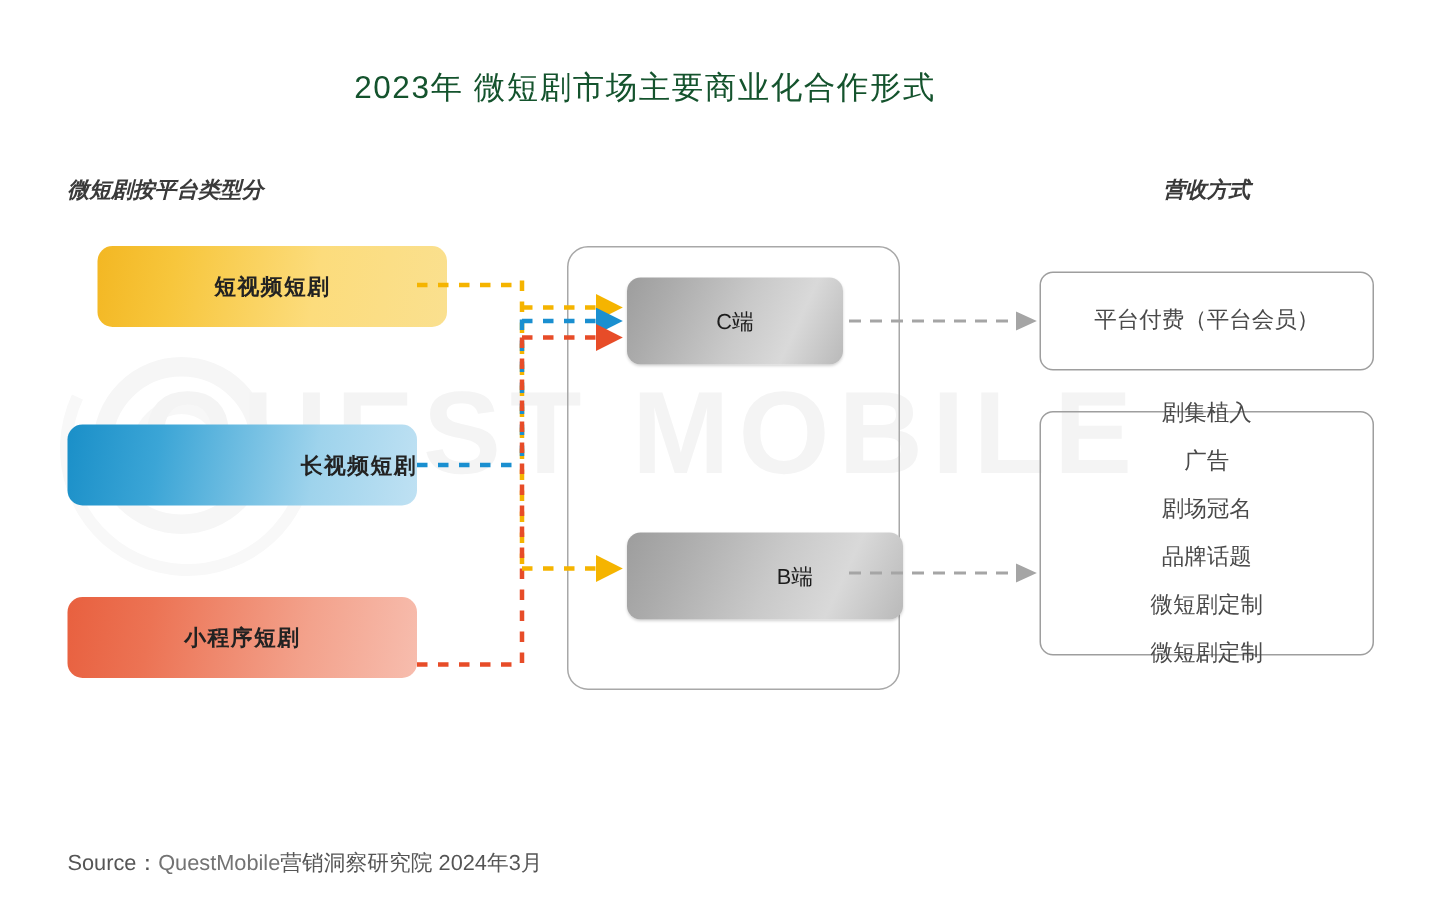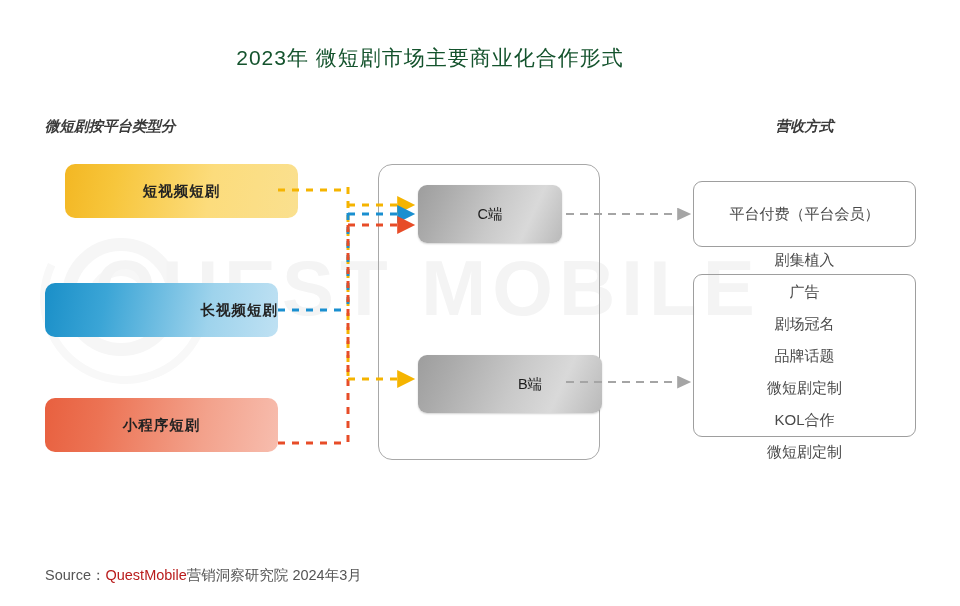--- a/index.html
+++ b/index.html
@@ -161,21 +161,21 @@
 
   
   .source {
     position: absolute;
     left: 45px;
     top: 566px;
     font-size: 14.5px;
     color: #555;
     white-space: nowrap;
   }
-  .source .brand { color: #b91c1c; margin-top: 44px; }
+  .source .brand { color: #737373; margin-top: 44px; }
 
   
   #links {
     position: absolute;
     left: 0;
     top: 0;
     width: 960px;
     height: 606px;
     pointer-events: none;
   }
@@ -215,21 +215,20 @@
 
   <div class="rev-box" id="rev-0">
     <span class="rev-line">平台付费（平台会员）</span>
   </div>
   <div class="rev-box" id="rev-1">
     <span class="rev-line">剧集植入</span>
     <span class="rev-line">广告</span>
     <span class="rev-line">剧场冠名</span>
     <span class="rev-line">品牌话题</span>
     <span class="rev-line">微短剧定制</span>
-    <span class="rev-line">KOL合作</span>
     <span class="rev-line">微短剧定制</span>
   </div>
 
   <svg id="links" viewBox="0 0 960 606">
     <defs>
       <marker id="ar-y" markerWidth="7" markerHeight="7" refX="5.6" refY="3" orient="auto">
         <path d="M0,0 L6,3 L0,6 z" fill="#f5b400"></path>
       </marker>
       <marker id="ar-b" markerWidth="7" markerHeight="7" refX="5.6" refY="3" orient="auto">
         <path d="M0,0 L6,3 L0,6 z" fill="#1a8fd0"></path>

